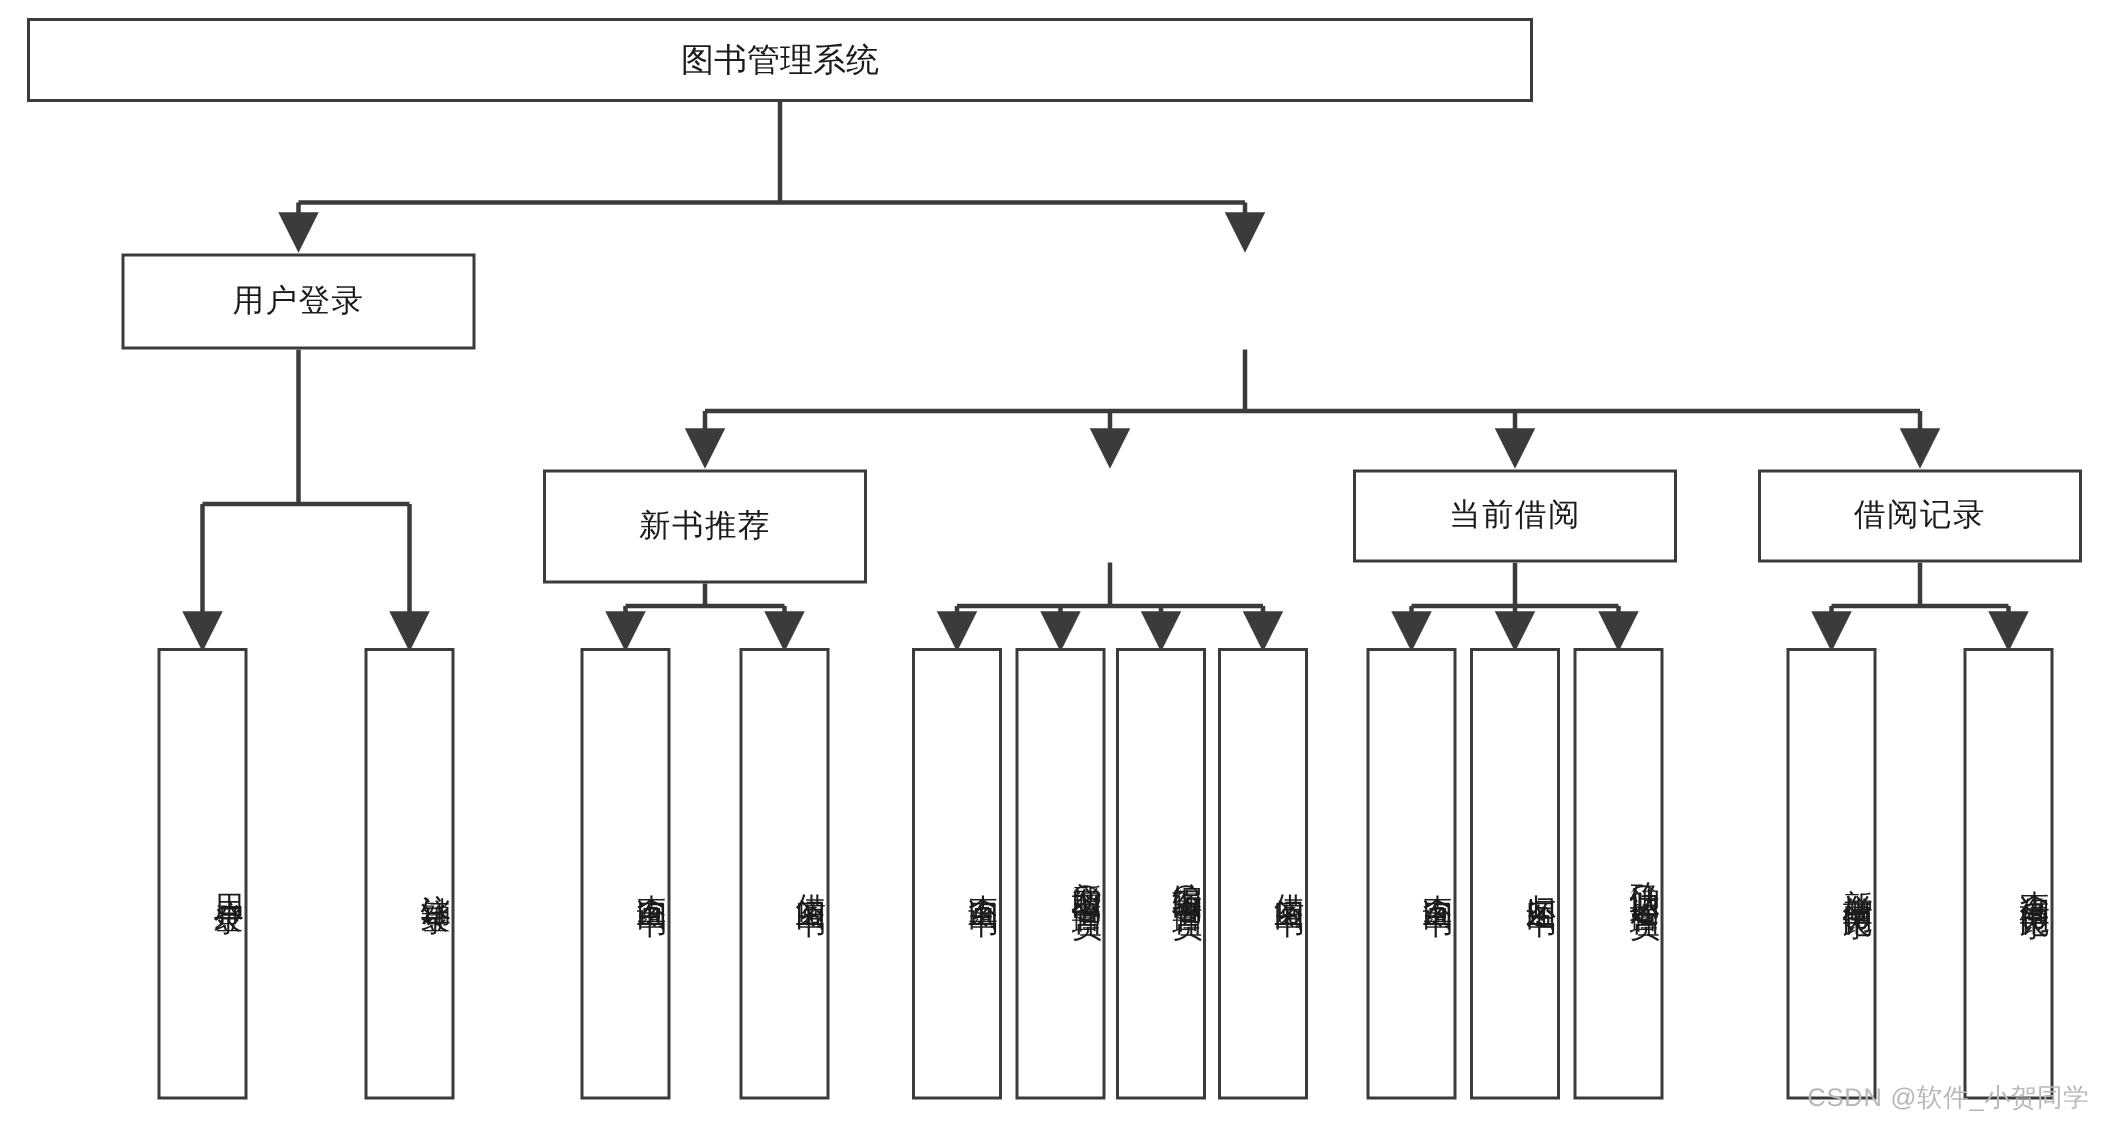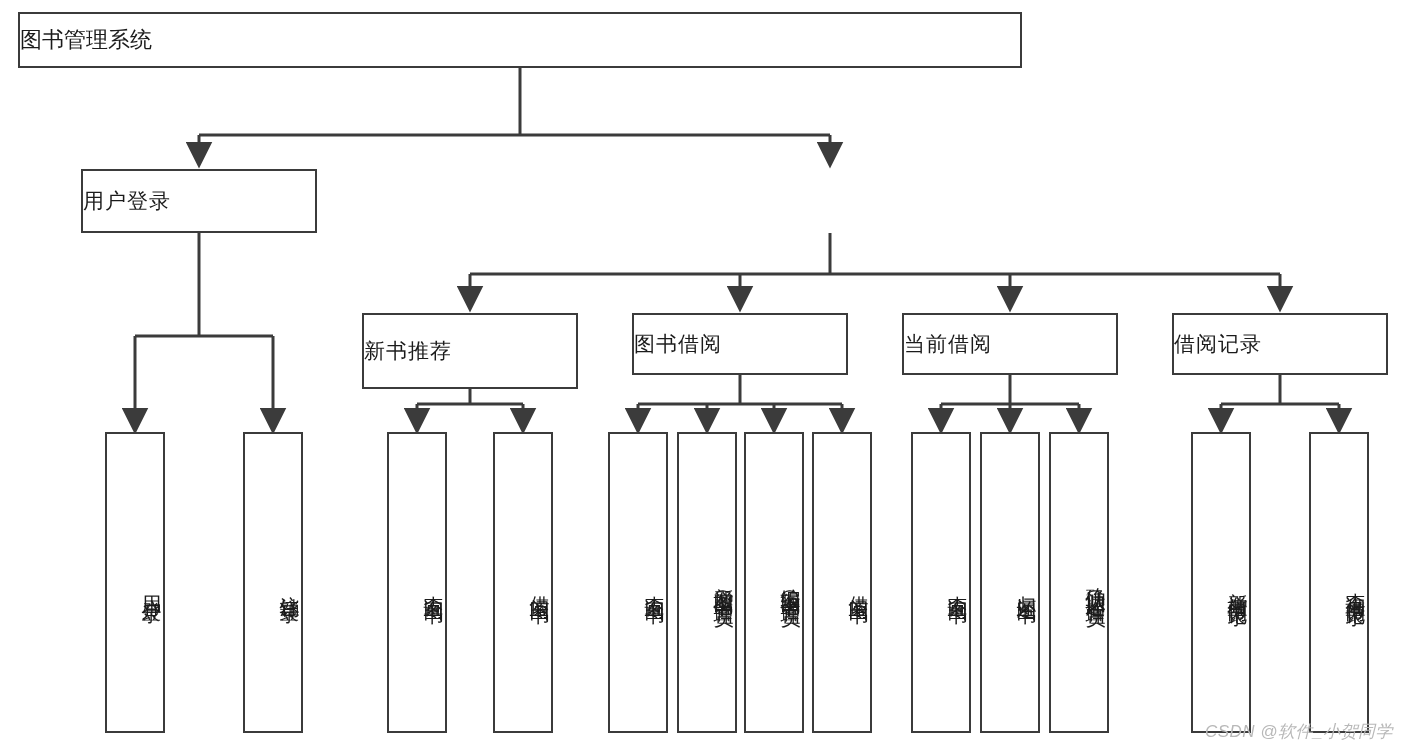--- a/index.html
+++ b/index.html
@@ -26,20 +26,21 @@
     height: 747px;
     pointer-events: none;
   }
   .node {
     position: absolute;
     box-sizing: border-box;
     background: #ffffff;
     border: 2px solid #3b3b3b;
     display: flex;
     align-items: center;
+    justify-content: center;
     color: #1b1b1b;
     line-height: 1.18;
     text-align: center;
   }
   .node.h {
     font-size: 21px;
     letter-spacing: 1px;
   }
   .node.root {
     font-size: 22px;
@@ -59,21 +60,20 @@
   }
   .watermark {
     position: absolute;
     right: 12px;
     bottom: 4px;
     font-size: 17px;
     color: #b8b8b8;
     letter-spacing: 0.5px;
     white-space: nowrap;
     font-family: "Liberation Sans", "DejaVu Sans", sans-serif;
-    font-style: italic;
   }
 </style>
 </head>
 <body>
 
 <div id="canvas">
 
   <svg id="wires" viewBox="0 0 1405 747">
     <defs>
       <marker id="arrow" viewBox="0 0 12 12" refX="10" refY="6" markerWidth="9" markerHeight="9" orient="auto-start-reverse">
@@ -130,23 +130,20 @@
     <span class="lbl">图书管理系统</span>
   </div>
 
   <div class="node h" style="left:81px; top:169px; width:236px; height:64px;">
     <span class="lbl">用户登录</span>
   </div>
 
   <div class="node h" style="left:362px; top:313px; width:216px; height:76px;">
     <span class="lbl">新书推荐</span>
   </div>
-  <div class="node h" style="left:632px; top:313px; width:216px; height:62px;">
-    <span class="lbl">图书借阅</span>
-  </div>
   <div class="node h" style="left:902px; top:313px; width:216px; height:62px;">
     <span class="lbl">当前借阅</span>
   </div>
   <div class="node h" style="left:1172px; top:313px; width:216px; height:62px;">
     <span class="lbl">借阅记录</span>
   </div>
 
   <div class="node v" style="left:105px; top:432px; width:60px; height:301px;">
     <span class="lbl">用户登录</span>
   </div>

